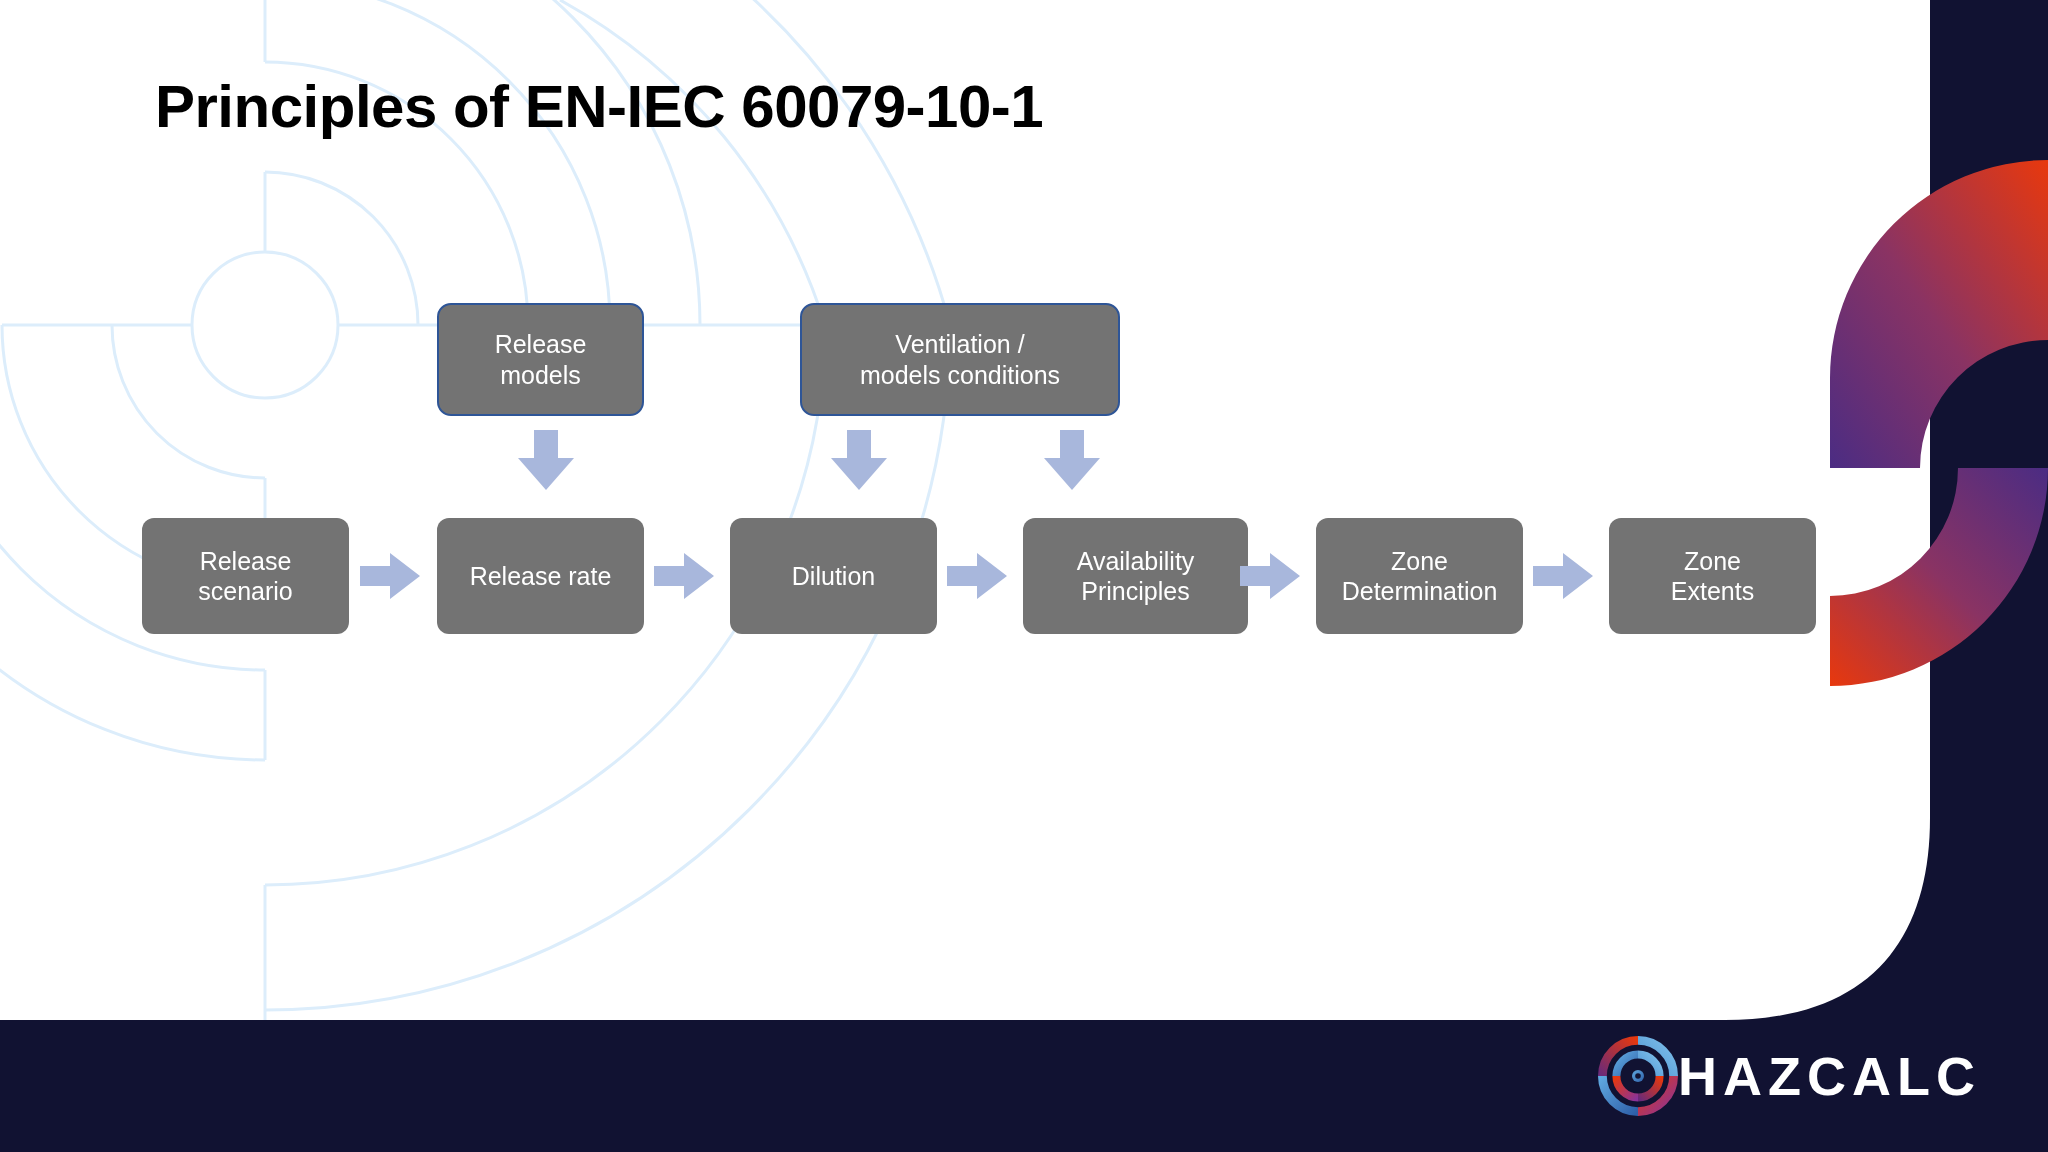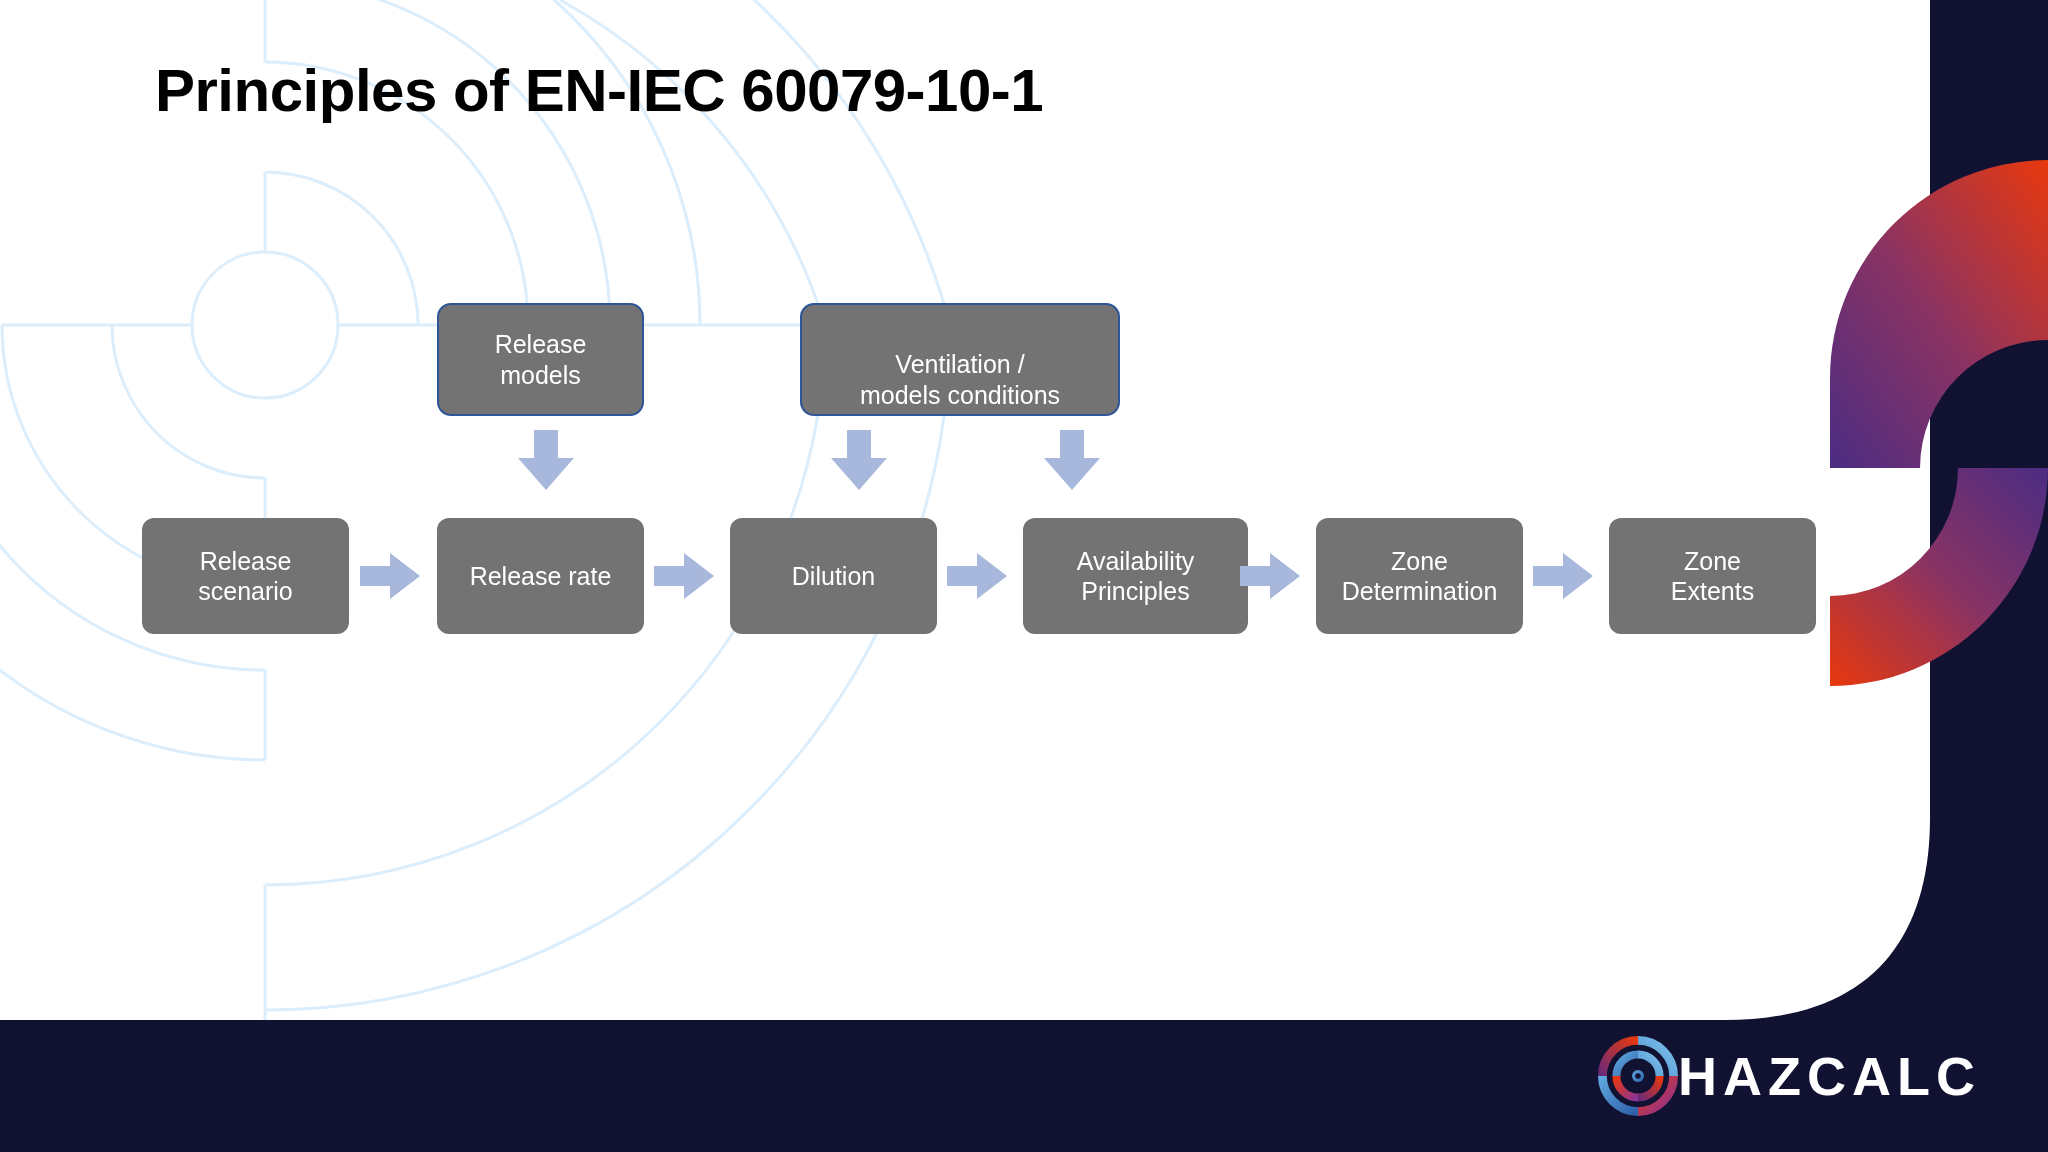--- a/index.html
+++ b/index.html
@@ -32,21 +32,21 @@
     position: absolute;
     left: 0; top: 0;
     width: 2048px; height: 1152px;
     pointer-events: none;
   }
 
   
   #title {
     position: absolute;
     left: 155px;
-    top: 56px;
+    top: 72px;
     font-size: 60px;
     font-weight: bold;
     color: #000000;
     letter-spacing: -0.5px;
     white-space: nowrap;
   }
 
   
   .node {
     position: absolute;
@@ -171,21 +171,21 @@
 
   <div id="title">Principles of EN-IEC 60079-10-1</div>
 
   <div class="node outlined" style="left:437px; top:303px; width:207px; height:113px;">
     <div>
       <span>Release</span><br>
       <span>models</span>
     </div>
   </div>
 
-  <div class="node outlined" style="left:800px; top:303px; width:320px; height:113px;align-items:flex-end;">
+  <div class="node outlined" style="left:800px; top:303px; width:320px; height:113px;">
     <div>
       <span>Ventilation /</span><br>
       <span>models conditions</span>
     </div>
   </div>
 
   <div class="arrow" style="left:512px; top:430px;">
     <svg width="68" height="62" viewBox="0 0 68 62">
       <path d="M 22 0 L 46 0 L 46 28 L 62 28 L 34 60 L 6 28 L 22 28 Z" fill="#A8B7DC"></path>
     </svg>

